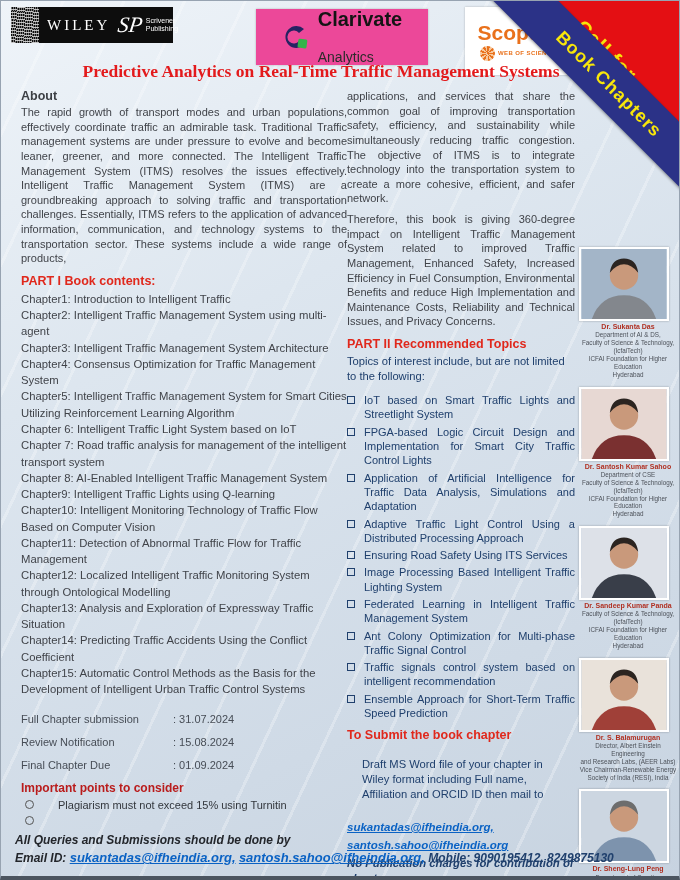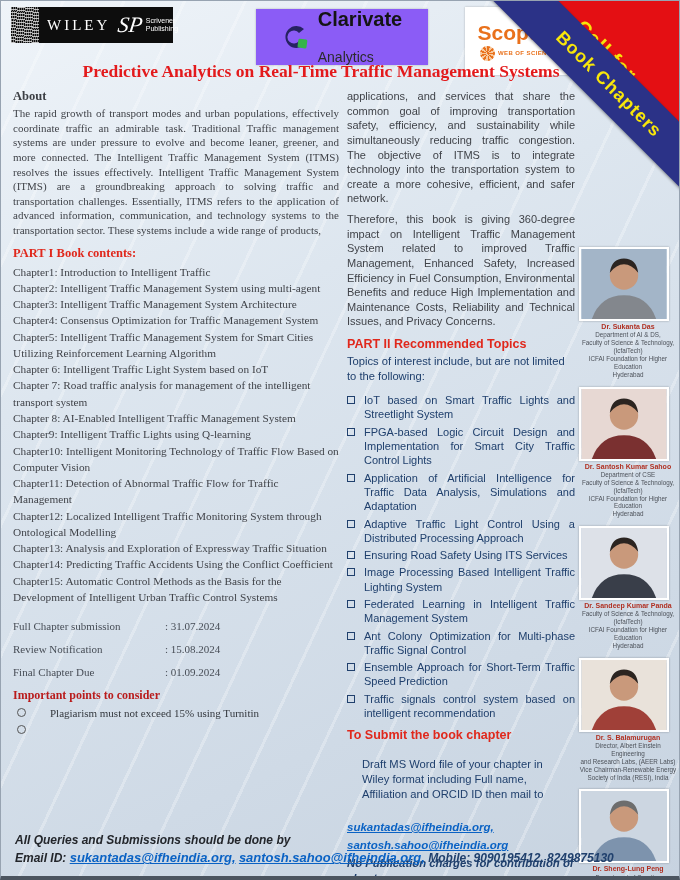--- a/index.html
+++ b/index.html
@@ -13,21 +13,21 @@
   .wiley-box{position:absolute;left:10px;top:6px;width:162px;height:36px;background:#0d0d0d;
        display:flex;align-items:center;color:#fff;}
   .wiley-texture{position:absolute;left:0;top:0;width:28px;height:100%;opacity:.85;
        background:
         repeating-linear-gradient(7deg,rgba(255,255,255,.85) 0 1px,transparent 1px 3px),
         repeating-linear-gradient(97deg,rgba(255,255,255,.5) 0 1px,transparent 1px 2px);}
   .wiley-word{margin-left:36px;font-family:"Liberation Serif",serif;font-size:15px;letter-spacing:3px;}
   .scrivener{display:flex;align-items:center;margin-left:8px;gap:3px;}
   .sp-glyph{font-family:"Liberation Serif",serif;font-style:italic;font-size:22px;line-height:1;transform:skewX(-8deg);}
   .scrivener-text{font-size:7px;line-height:1.15;}
-  .clarivate-box{position:absolute;left:255px;top:8px;width:172px;height:56px;background:#8b5cf6;
+  .clarivate-box{position:absolute;left:255px;top:8px;width:172px;height:56px;background:#ec4899;
        display:flex;align-items:center;justify-content:center;gap:8px;box-shadow:0 0 2px rgba(0,0,0,.25);}
   .clarivate-text{display:flex;flex-direction:column;line-height:1.05;}
   .clarivate-name{font-size:20px;font-weight:bold;color:#141414;}
   .clarivate-sub{font-size:14px;color:#2b2b2b;margin-top:20px;}
   .scopus-box{position:absolute;left:464px;top:6px;width:106px;height:68px;background:#fff;
        display:flex;flex-direction:column;align-items:center;justify-content:center;gap:3px;
        box-shadow:0 0 2px rgba(0,0,0,.25);}
   .scopus-name{font-size:21px;font-weight:bold;color:#e9711c;line-height:1;}
   .scopus-name sup{font-size:7px;}
   .wos-row{display:flex;align-items:center;gap:3px;}
@@ -41,21 +41,21 @@
   .ribbon-red{top:-33px;right:-125px;width:340px;height:110px;background:#e40f13;
        display:flex;align-items:flex-end;justify-content:center;padding-bottom:4px;box-sizing:border-box;
        font-size:20px;letter-spacing:1px;z-index:1;}
   .ribbon-blue{top:60px;right:-100px;width:340px;height:46px;background:#2b3287;
        display:flex;align-items:center;justify-content:center;font-size:18px;letter-spacing:1px;z-index:2;
        box-shadow:0 1px 3px rgba(0,0,0,.4);}
   
   .page-title{position:absolute;top:60px;left:0;width:640px;text-align:center;
        font-family:"Liberation Serif",serif;font-weight:bold;font-size:17.5px;color:#e31a1c;}
   
-  .col-left{position:absolute;left:12px;top:88px;width:326px;font-family:Liberation Serif, serif;}
+  .col-left{position:absolute;left:20px;top:88px;width:326px;}
   .col-mid{position:absolute;left:346px;top:88px;width:228px;}
   .col-right{position:absolute;left:578px;top:246px;width:98px;display:flex;flex-direction:column;gap:8px;}
   .sec-heading{font-size:12.5px;font-weight:bold;color:#3c3f44;margin:0 0 2px 0;}
   .red-heading{font-size:12.5px;font-weight:bold;color:#e0281c;margin:8px 0 3px 0;}
   .body-para{font-size:11px;line-height:1.33;color:#404349;text-align:justify;margin:0 0 6px 0;}
   .chapters{font-size:11.3px;line-height:1.44;color:#404349;}
   .chapter-line{text-align:left;}
   .part2-intro{font-size:11.2px;line-height:1.3;color:#20406d;margin:0 0 10px 0;}
   ul.topics{list-style:none;margin:0;padding:0;}
   li.topic{display:flex;gap:9px;font-size:11px;line-height:1.3;color:#20406d;text-align:justify;margin-bottom:3px;}
@@ -251,26 +251,26 @@
         <span class="topic-text">Federated Learning in Intelligent Traffic Management System</span>
       </li>
 
       <li class="topic">
         <span class="chk"></span>
         <span class="topic-text">Ant Colony Optimization for Multi-phase Traffic Signal Control</span>
       </li>
 
       <li class="topic">
         <span class="chk"></span>
+        <span class="topic-text">Traffic signals control system based on intelligent recommendation</span>
+      </li>
+
+      <li class="topic">
+        <span class="chk"></span>
         <span class="topic-text">Ensemble Approach for Short-Term Traffic Speed Prediction</span>
-      </li>
-
-      <li class="topic">
-        <span class="chk"></span>
-        <span class="topic-text">Traffic signals control system based on intelligent recommendation</span>
       </li>
     </ul>
 
   <div class="red-heading">To Submit the book chapter</div>
   <p class="submit-text">Draft MS Word file of your chapter in Wiley format including Full name, Affiliation and ORCID ID then mail to</p>
   <a class="email-link" href="#">sukantadas@ifheindia.org,</a><br>
   <a class="email-link" href="#">santosh.sahoo@ifheindia.org</a>
   <div class="no-charge">No Publication charges for contribution of chapters</div>
   <p class="indexing">This edited book will be submitted to Web of Science, SCOPUS, EI Compendex and Google scholar for indexing.  We are looking forward to your chapter proposal submission in these volume for publication.</p>
 </div>

